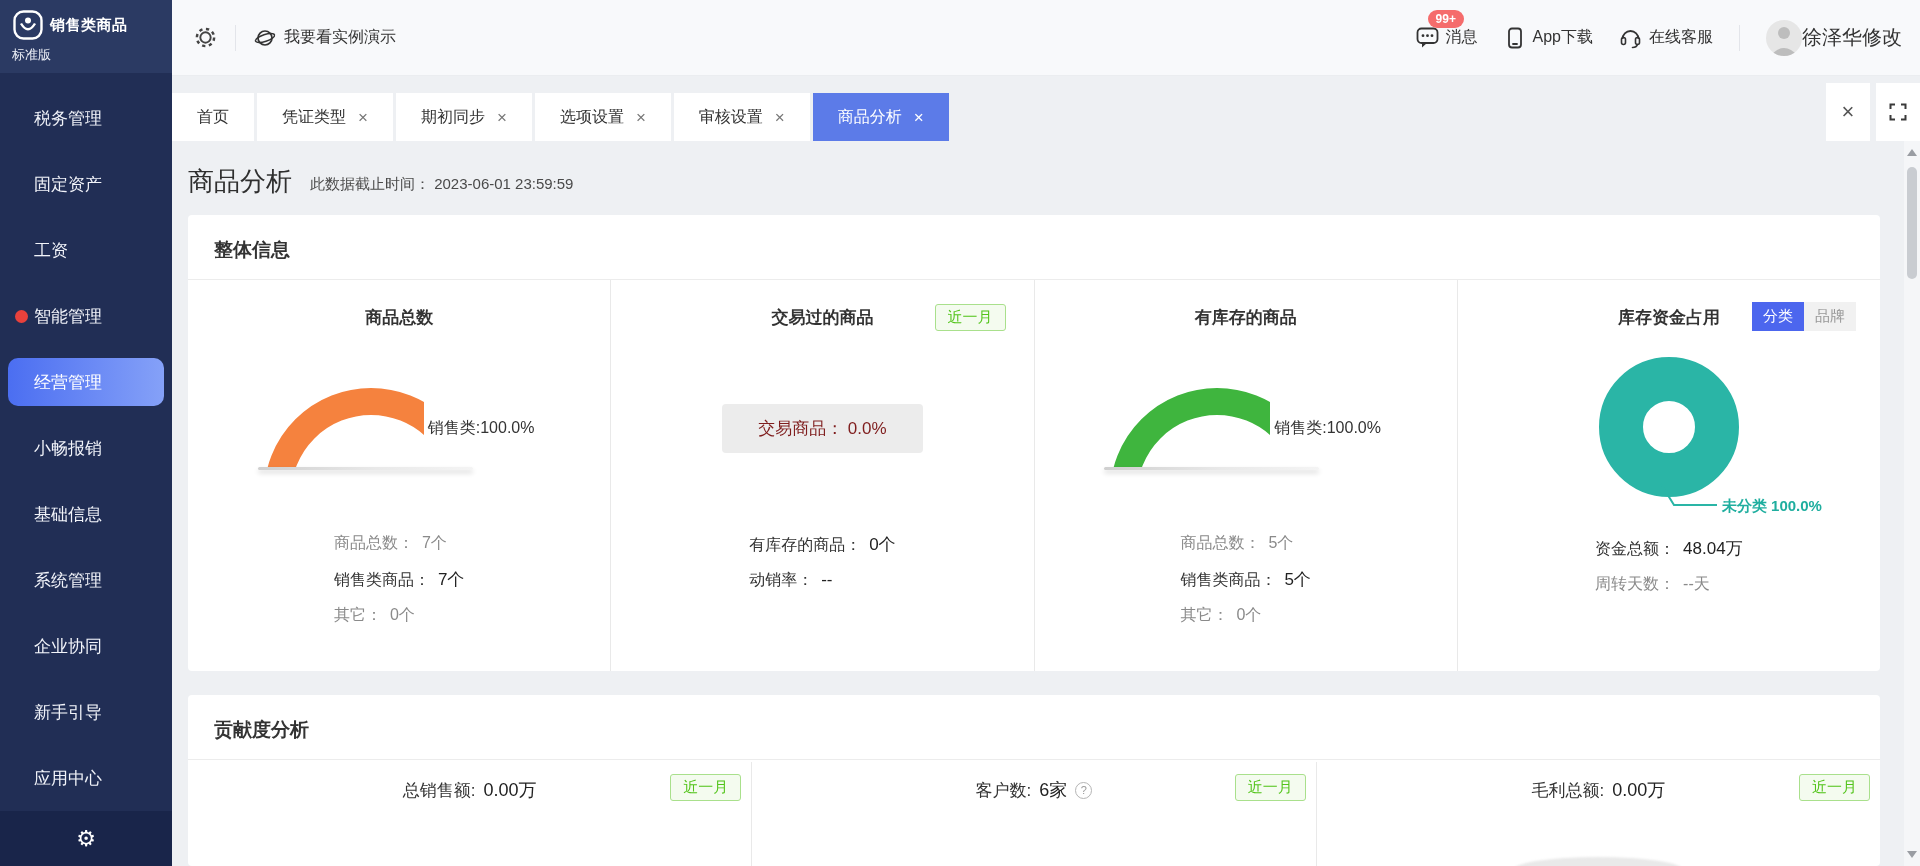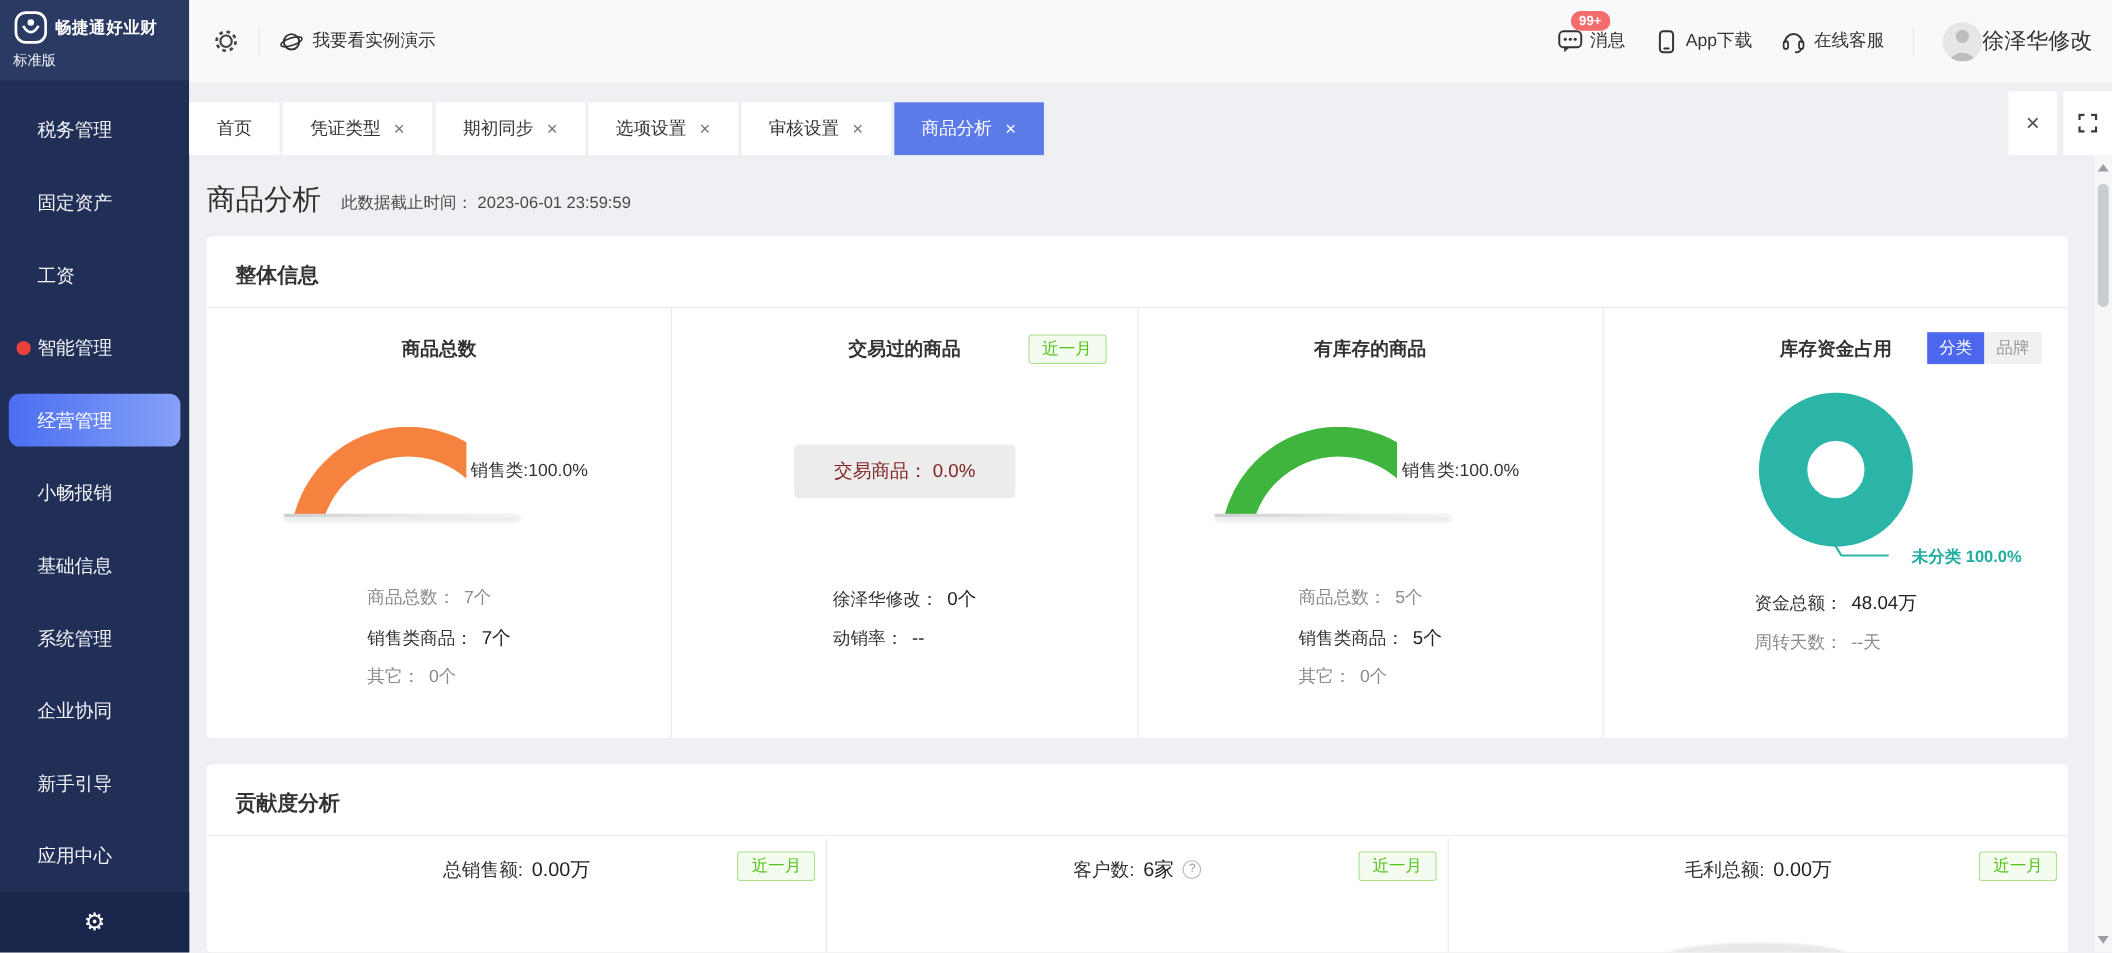--- a/index.html
+++ b/index.html
@@ -73,21 +73,21 @@
   .gauge-base { position:absolute; left:-6px; bottom:-2px; width:215px; height:3px; border-radius:3px;
       background:linear-gradient(90deg,#cfcfcf,#e9e9e9 55%,#f4f4f4); box-shadow:0 3px 5px rgba(0,0,0,.16); }
   .gauge-label { font-size:16px; color:#333; margin-left:4px; white-space:nowrap; }
 
   .kpi-box { background:#ececec; border-radius:4px; padding:13px 36px; font-size:17px; color:#7f1d1d; white-space:nowrap; }
 
   
   .donut-row { margin-top:28px; height:146px; display:flex; justify-content:center; }
   .donut-wrap { position:relative; width:140px; height:140px; }
   .donut { width:140px; height:140px; border-radius:50%; border:44px solid #2ab5a6; }
-  .callout { position:absolute; top:126px; left:58px; display:flex; align-items:flex-end; gap:19px; white-space:nowrap; }
+  .callout { position:absolute; top:126px; left:58px; display:flex; align-items:flex-end; gap:3px; white-space:nowrap; }
   .callout-label { font-size:15px; font-weight:bold; color:#1fae9f; margin-bottom:-5px; }
 
   .stats { width:max-content; margin:30px auto 0; font-size:16px; }
   .stat-line { margin-bottom:14px; color:#8a8a8a; white-space:nowrap; }
   .stat-line .v { margin-left:8px; }
   .stat-line.dark { color:#333; }
   .stat-line.dark .v { font-size:17px; color:#222; }
   .stats.lower { margin-top:34px; }
 
   .panel-badge { position:absolute; top:24px; right:28px; font-size:15px; color:#52c41a; background:#f4fbef; border:1px solid #a9e08c; padding:3px 12px; border-radius:3px; white-space:nowrap; }
@@ -122,21 +122,21 @@
   <aside class="sidebar">
     <div class="brand">
       <div class="brand-row">
         <span>
           <svg width="32" height="32" viewBox="0 0 32 32">
             <rect x="2.5" y="2.5" width="27" height="27" rx="9" fill="none" stroke="#fff" stroke-width="2.4"></rect>
             <circle cx="16" cy="11.5" r="3" fill="#fff"></circle>
             <path d="M9 14.5 Q16 26 23 14.5" stroke="#fff" fill="none" stroke-width="2.4"></path>
           </svg>
         </span>
-        <span class="brand-name">畅捷通好业财</span>
+        <span class="brand-name">销售类商品</span>
       </div>
       <div class="brand-edition">标准版</div>
     </div>
 
     <nav class="menu">
       <div class="menu-item">
           <span>税务管理</span>
         </div>
       <div class="menu-item">
           <span>固定资产</span>
@@ -316,21 +316,21 @@
           <div class="panel">
             <div class="panel-title">交易过的商品</div>
             <span class="panel-badge">近一月</span>
             <div class="chart-row">
               <div class="kpi-box">
                 <span>交易商品：</span>
                 <span>0.0%</span>
               </div>
             </div>
             <div class="stats">
-              <div class="stat-line dark"><span>徐泽华修改：</span><span class="v">0个</span></div>
+              <div class="stat-line dark"><span>有库存的商品：</span><span class="v">0个</span></div>
               <div class="stat-line dark"><span>动销率：</span><span class="v">--</span></div>
             </div>
           </div>
 
           <div class="panel">
             <div class="panel-title">有库存的商品</div>
             <div class="chart-row">
               <div class="gauge-wrap">
                 <div class="gauge gauge-green"></div>
                 <div class="gauge-base"></div>

